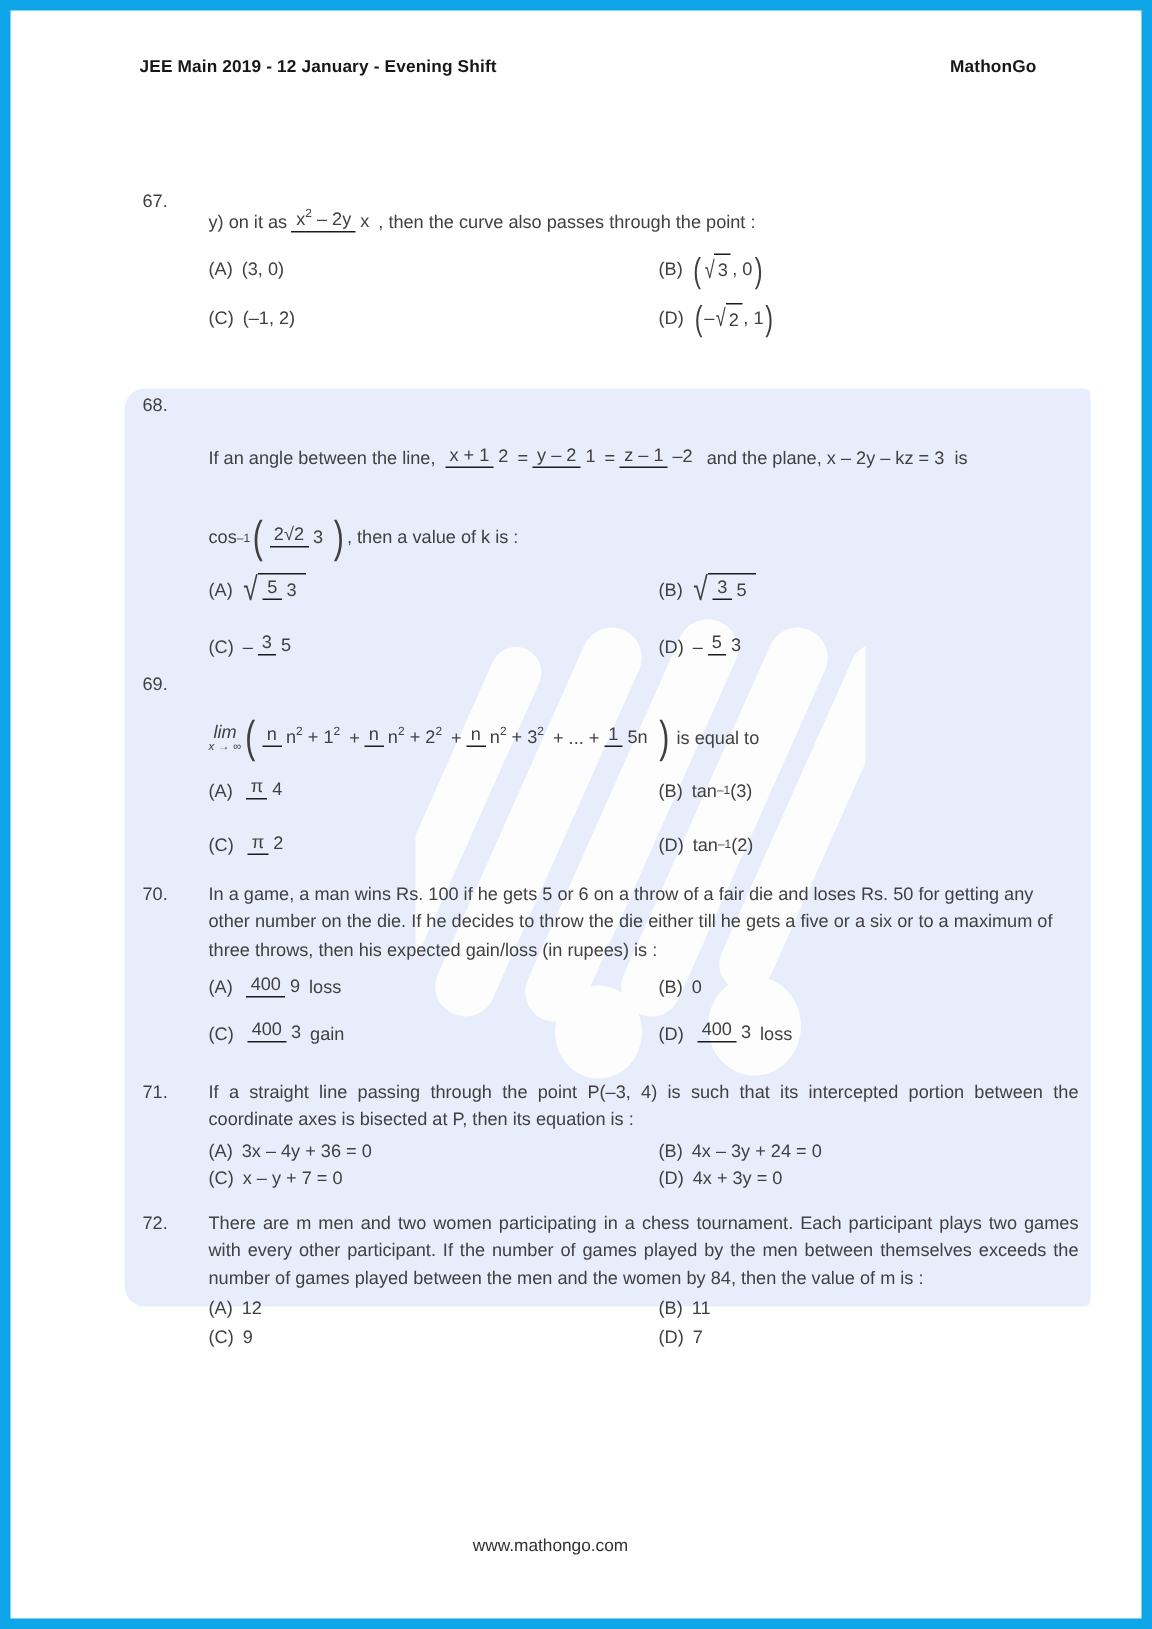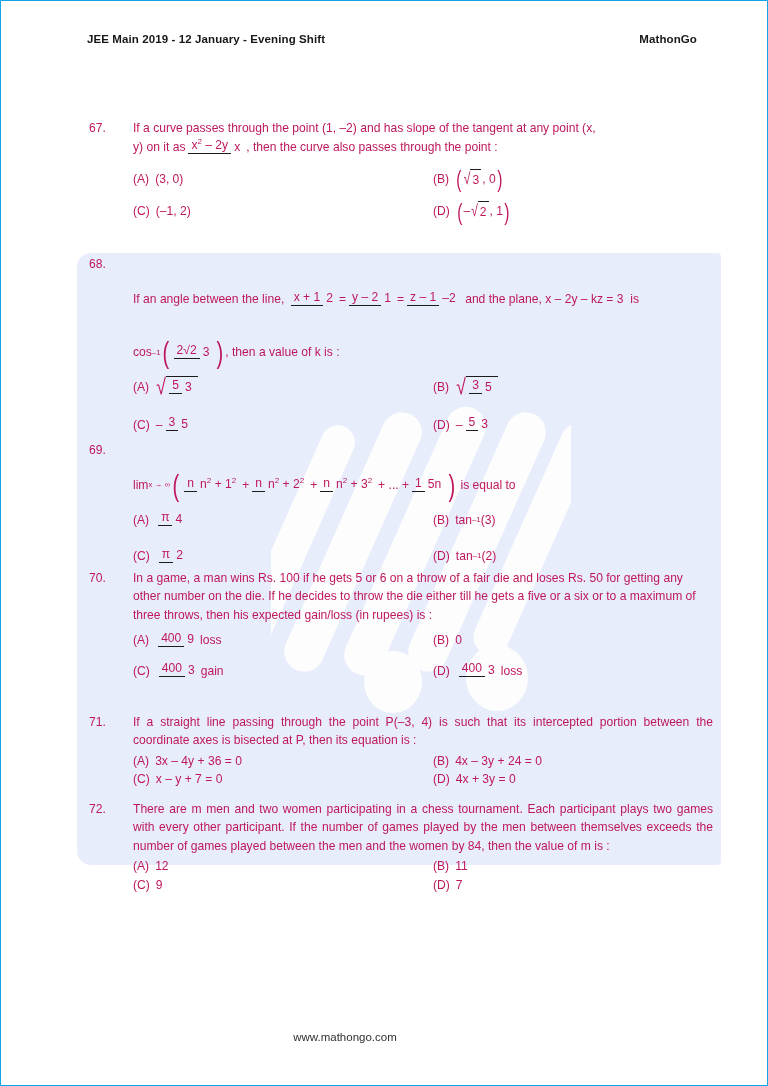--- a/index.html
+++ b/index.html
@@ -11,21 +11,21 @@
     font-family: "Liberation Sans", sans-serif;
     color: #1b1b1b;
   }
   #page {
     position: relative;
     width: 768px;
     height: 1086px;
     background: #ffffff;
     overflow: hidden;
     box-sizing: border-box;
-    border: 1px solid #0ea5e9;
+    border: 7px solid #0ea5e9;
   }
 
   
   .header {
     position: absolute;
     top: 32px;
     left: 86px;
     right: 70px;
     display: flex;
     justify-content: space-between;
@@ -67,21 +67,21 @@
     left: 0;
     top: 0;
     width: 768px;
   }
   .q {
     position: absolute;
     left: 88px;
     width: 624px;
     font-size: 12.1px;
     line-height: 1.52;
-    color: #be185d;
+    color: #404040;
   }
   .q-row {
     display: flex;
     align-items: flex-start;
   }
   .q-num {
     width: 44px;
     flex: 0 0 44px;
     font-size: 12.1px;
   }
@@ -171,35 +171,36 @@
     vertical-align: middle;
     transform: scaleX(0.68);
     font-weight: 300;
     position: relative;
     top: 1px;
   }
   .paren.tall { font-size: 2.45em; }
 
   .lim {
     display: inline-flex;
-    flex-direction: row;
+    flex-direction: column;
     align-items: center;
     vertical-align: middle;
     line-height: 1.0;
     margin-right: 1px;
+    font-style: italic;
   }
   .lim .lim-top { font-size: 12.1px; }
   .lim .lim-bot { font-size: 7.6px; letter-spacing: 0.2px; }
   .mathline { display: inline-flex; align-items: center; white-space: nowrap; margin-top: 35px; }
 
   
   .footer {
     position: absolute;
     bottom: 42px;
-    left: 0;
+    left: 16px;
     width: 688px;
     text-align: center;
     font-size: 11.5px;
     color: #303030;
   }
 </style>
 </head>
 <body>
 
 <div id="page">
@@ -222,24 +223,21 @@
       <ellipse cx="122" cy="286" rx="29" ry="31"></ellipse>
     </g>
   </svg>
 
   <div class="content">
 
     <div class="q" style="top:118px">
       <div class="q-row">
         <div class="q-num">67.</div>
         <div class="q-body">
-          <div>
-            <span>If a curve passes through the point (1, –2) and has slope of the tangent at any point (x,</span>
-          </div>
-          <div class="mathline" style="margin-top:1px">
+          <div class="mathline" style="margin-top:14px">
             <span>y) on it as</span>
             <span class="frac">
               <span class="num"><span>x</span><sup class="x">2</sup><span> – 2y</span></span>
               <span class="den">x</span>
             </span>
             <span>, then the curve also passes through the point :</span>
           </div>
 
           <div class="opts loose" style="margin-top:12px">
             <div class="opt">
@@ -413,21 +411,21 @@
               <span class="lbl">(D)</span>
               <span>tan</span>
                 <sup class="x">–1</sup>
                 <span>(2)</span>
             </div>
           </div>
         </div>
       </div>
     </div>
 
-    <div class="q" style="top:568px">
+    <div class="q" style="top:580px">
       <div class="q-row">
         <div class="q-num">70.</div>
         <div class="q-body">
           <div>In a game, a man wins Rs. 100 if he gets 5 or 6 on a throw of a fair die and loses Rs. 50 for getting any other number on the die. If he decides to throw the die either till he gets a five or a six or to a maximum of three throws, then his expected gain/loss (in rupees) is :</div>
           <div class="opts loose" style="margin-top:7px">
             <div class="opt">
               <span class="lbl">(A)</span>
               <span class="frac">
                 <span class="num">400</span>
                 <span class="den">9</span>

